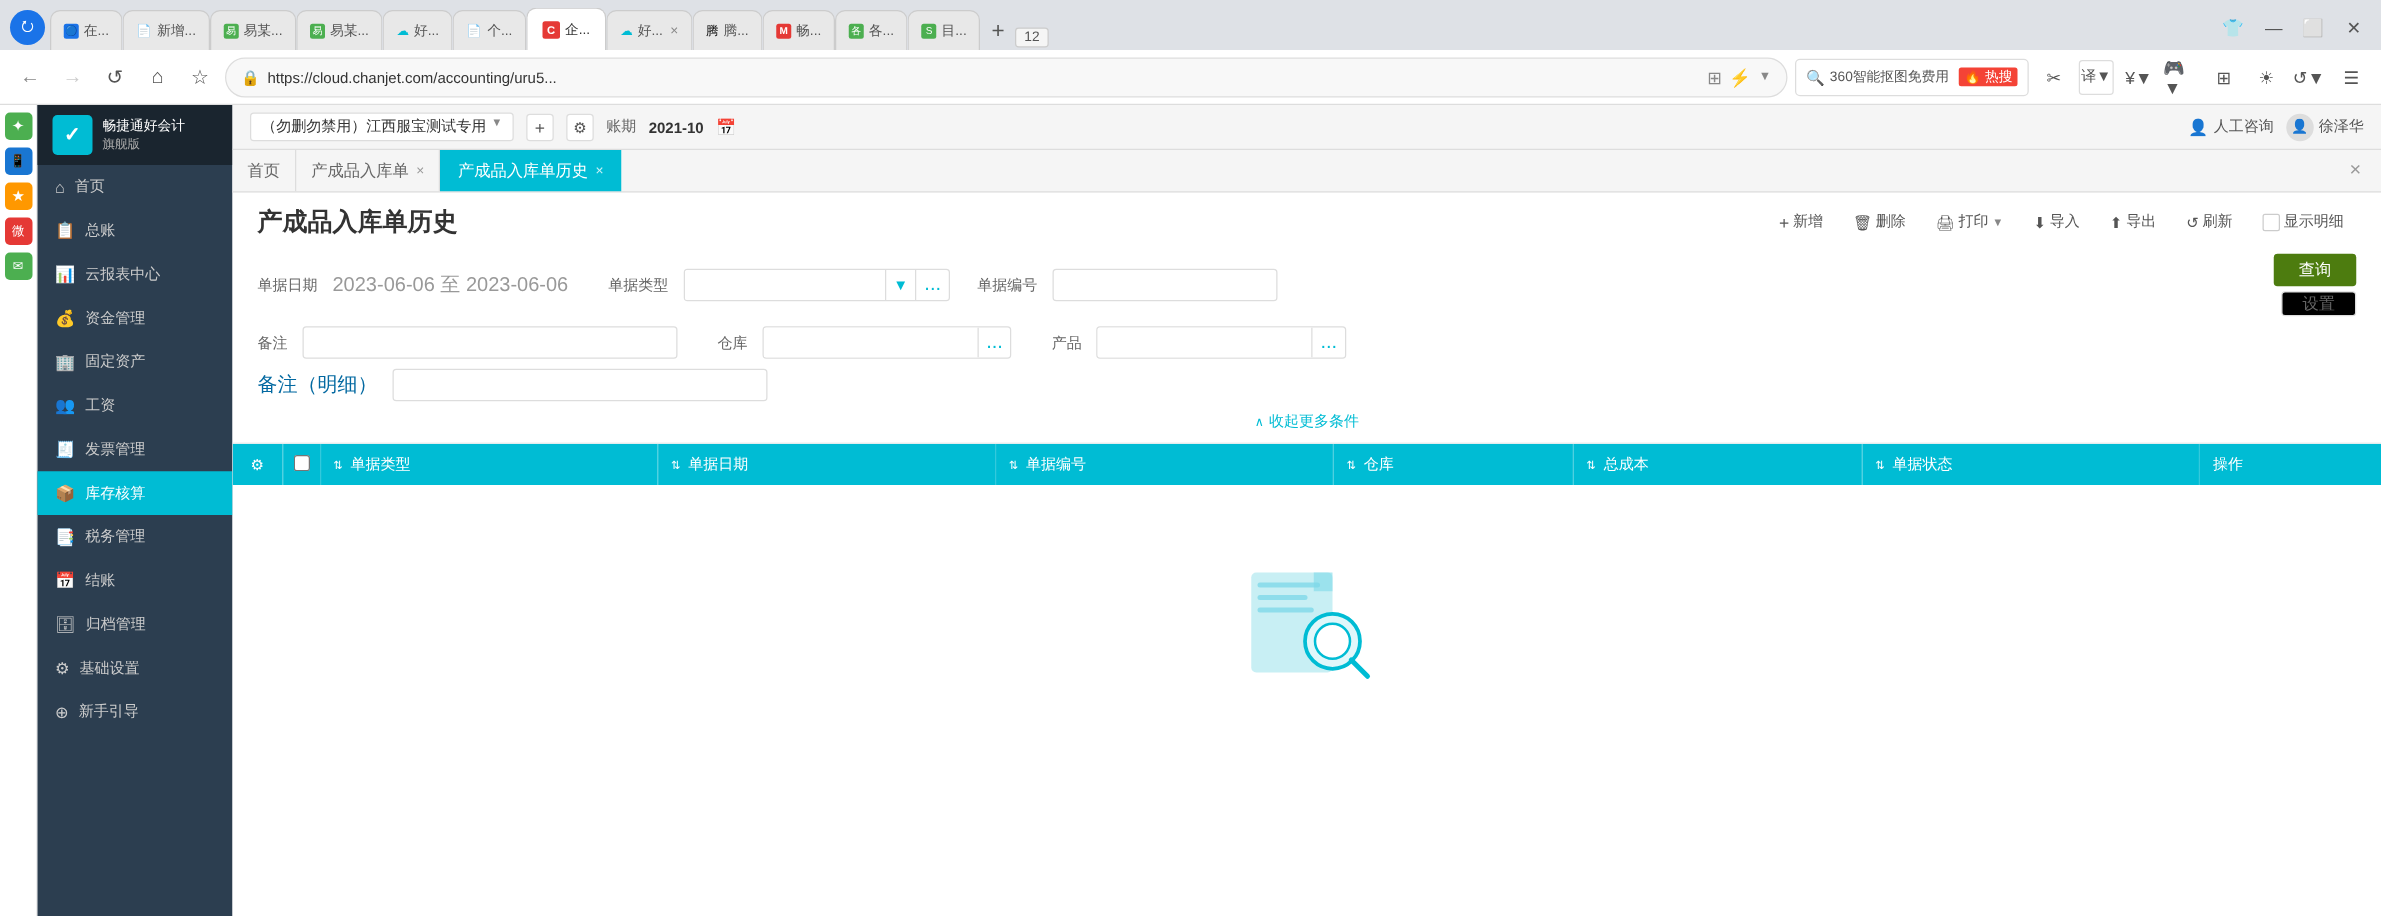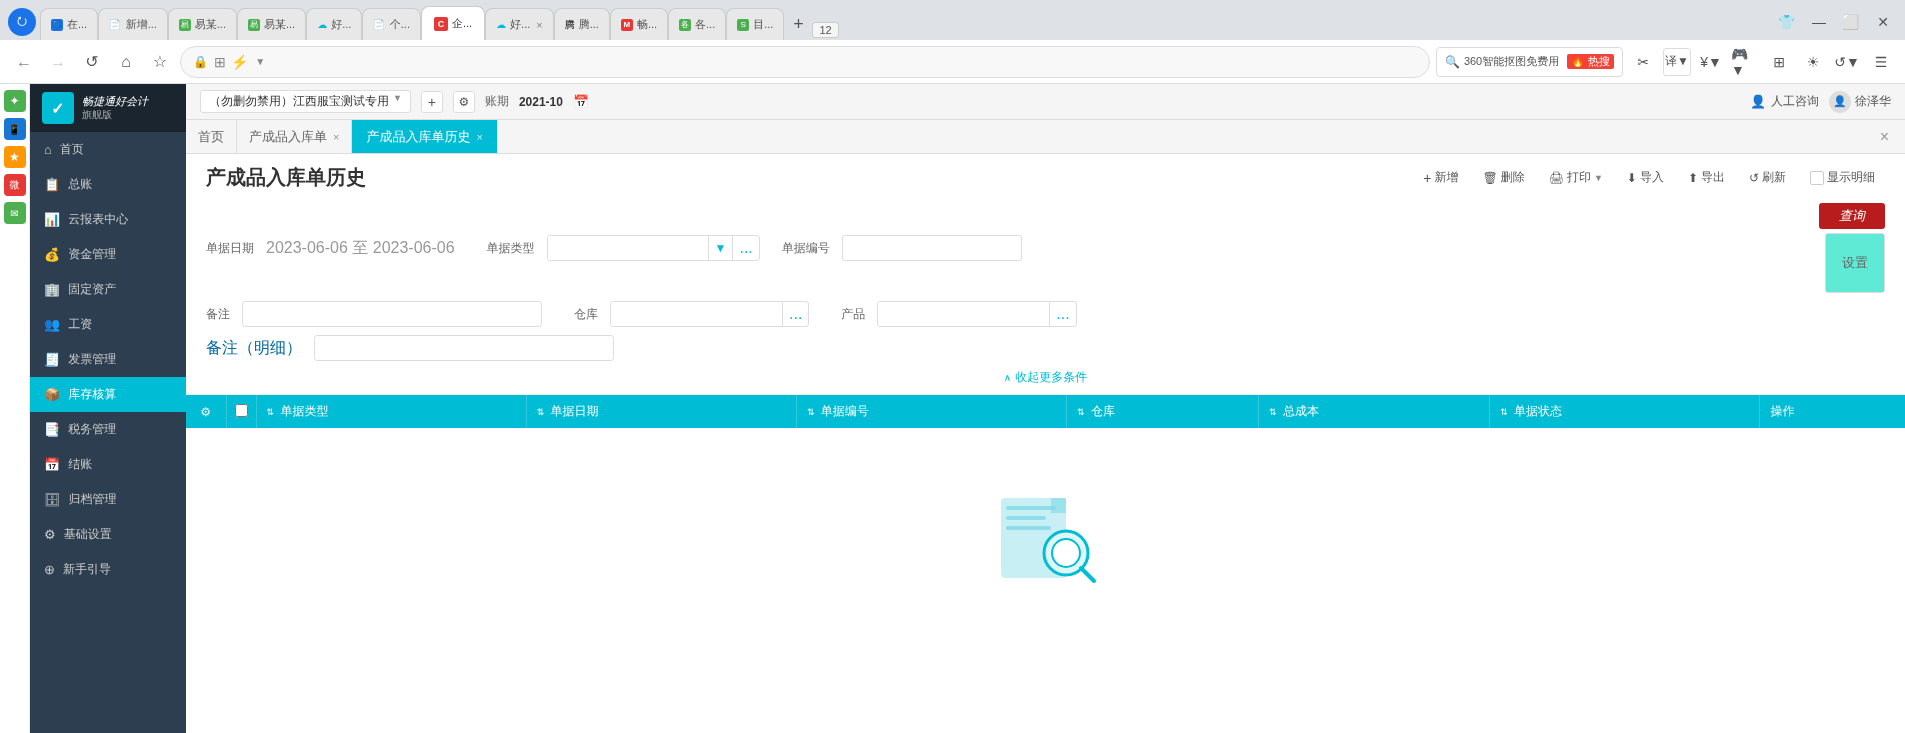--- a/index.html
+++ b/index.html
@@ -93,20 +93,21 @@
 
 <div style="background:#fff;height:44px;display:flex;align-items:center;padding:0 10px;gap:6px;border-bottom:1px solid #ddd;">
   <button style="width:28px;height:28px;border:none;background:none;cursor:pointer;display:flex;align-items:center;justify-content:center;color:#888;font-size:16px;border-radius:50%;">←</button>
   <button style="width:28px;height:28px;border:none;background:none;cursor:pointer;display:flex;align-items:center;justify-content:center;color:#ccc;font-size:16px;border-radius:50%;">→</button>
   <button style="width:28px;height:28px;border:none;background:none;cursor:pointer;display:flex;align-items:center;justify-content:center;color:#555;font-size:16px;border-radius:50%;">↺</button>
   <button style="width:28px;height:28px;border:none;background:none;cursor:pointer;display:flex;align-items:center;justify-content:center;color:#555;font-size:16px;border-radius:50%;">⌂</button>
   <button style="width:28px;height:28px;border:none;background:none;cursor:pointer;display:flex;align-items:center;justify-content:center;color:#555;font-size:16px;border-radius:50%;">☆</button>
 
   <div style="flex:1;height:32px;border:1px solid #ddd;border-radius:16px;padding:0 12px;font-size:12px;background:#f8f8f8;display:flex;align-items:center;gap:6px;cursor:text;">
     <span style="color:#4caf50;font-size:12px;">🔒</span>
+    <span style="color:#333;flex:1;font-size:12px;">https://cloud.chanjet.com/accounting/uru5...</span>
     <span style="color:#888;font-size:14px;">⊞</span>
     <span style="color:#888;font-size:14px;">⚡</span>
     <span style="color:#888;font-size:10px;">▼</span>
   </div>
 
   <div style="display:flex;align-items:center;gap:4px;border:1px solid #ddd;border-radius:4px;padding:2px 8px;height:30px;min-width:160px;background:#fff;">
     <span style="font-size:12px;">🔍</span>
     <span style="font-size:11px;color:#555;">360智能抠图免费用</span>
     <span style="font-size:11px;background:#f44336;color:#fff;border-radius:2px;padding:0 4px;margin-left:4px;">🔥 热搜</span>
   </div>
@@ -141,21 +142,21 @@
     </div>
   </div>
 
   <div style="width:156px;background:#2c3e50;color:#fff;display:flex;flex-direction:column;flex-shrink:0;">
 
     <div style="background:#1a252f;padding:8px 12px;display:flex;align-items:center;gap:8px;">
       <div style="width:32px;height:32px;background:#00bcd4;border-radius:4px;display:flex;align-items:center;justify-content:center;flex-shrink:0;">
         <span style="color:#fff;font-size:16px;font-weight:bold;">✓</span>
       </div>
       <div>
-        <div style="font-size:11px;color:#fff;line-height:1.3;font-style:italic;">畅捷通好会计</div>
+        <div style="font-size:11px;color:#fff;line-height:1.3;">畅捷通好会计</div>
         <div style="font-size:10px;color:#aaa;">旗舰版</div>
       </div>
     </div>
 
     <div style="display:flex;align-items:center;padding:9px 14px;gap:8px;cursor:pointer;color:#ccc;font-size:12px;">
       <span style="font-size:13px;">⌂</span>
       <span>首页</span>
     </div>
     <div style="display:flex;align-items:center;padding:9px 14px;gap:8px;cursor:pointer;color:#ccc;font-size:12px;">
       <span style="font-size:13px;">📋</span>
@@ -298,22 +299,22 @@
         <div style="display:flex;align-items:center;gap:0;border:1px solid #ddd;border-radius:3px;height:26px;overflow:hidden;min-width:200px;">
           <input type="text" style="border: none; outline: none; padding: 0px 8px; font-size: 12px; height: 100%; flex: 1 1 0%; width: 160px;">
           <span style="color:#00bcd4;font-size:12px;padding:0 6px;cursor:pointer;border-left:1px solid #ddd;height:100%;display:flex;align-items:center;">▼</span>
           <span style="color:#00bcd4;font-size:16px;padding:0 6px;cursor:pointer;border-left:1px solid #ddd;height:100%;display:flex;align-items:center;">...</span>
         </div>
 
         <span style="font-size:12px;color:#666;white-space:nowrap;margin-left:10px;">单据编号</span>
         <input type="text" style="height: 26px; border: 1px solid rgb(221, 221, 221); border-radius: 3px; padding: 0px 8px; font-size: 12px; width: 180px;">
 
         <div style="margin-left:auto;display:flex;flex-direction:column;align-items:flex-end;gap:4px;">
-          <button style="background:#b91c1c;color:#fff;border:none;padding:4px 20px;border-radius:3px;font-size:13px;cursor:pointer;min-width:60px;font-style:italic;">查询</button>
-          <button style="background:#5eead4;color:#666;border:1px solid #ddd;padding:20px 16px;border-radius:3px;font-size:13px;cursor:pointer;min-width:60px;">设置</button>
+          <button style="background:#4d7c0f;color:#fff;border:none;padding:4px 20px;border-radius:3px;font-size:13px;cursor:pointer;min-width:60px;">查询</button>
+          <button style="background:#000000;color:#666;border:1px solid #ddd;padding:0 16px;border-radius:3px;font-size:13px;cursor:pointer;min-width:60px;">设置</button>
         </div>
       </div>
 
       <div style="display:flex;align-items:center;gap:12px;margin-bottom:8px;">
         <span style="font-size:12px;color:#666;white-space:nowrap;">备注</span>
         <input type="text" style="height: 26px; border: 1px solid rgb(221, 221, 221); border-radius: 3px; padding: 0px 8px; font-size: 12px; width: 300px;">
 
         <span style="font-size:12px;color:#666;white-space:nowrap;margin-left:20px;">仓库</span>
         <div style="display:flex;align-items:center;border:1px solid #ddd;border-radius:3px;height:26px;overflow:hidden;min-width:160px;">
           <input type="text" style="border: none; outline: none; padding: 0px 8px; font-size: 12px; height: 100%; flex: 1 1 0%;">

